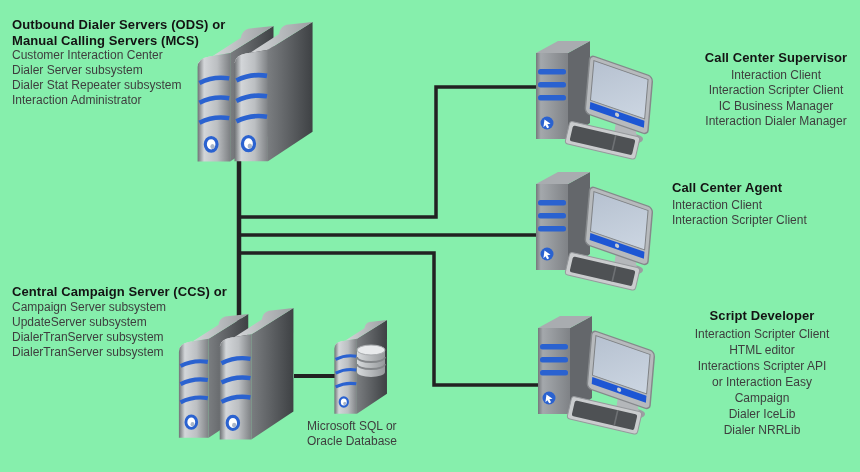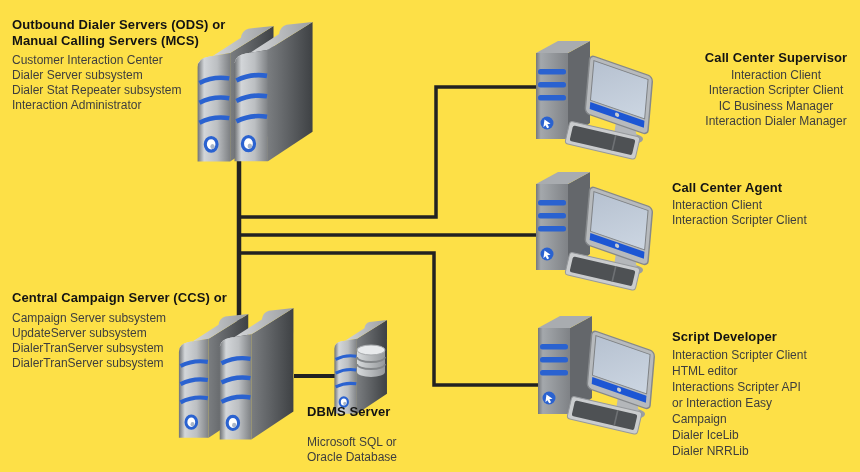--- a/index.html
+++ b/index.html
@@ -1,31 +1,31 @@
 <!DOCTYPE html>
 <html><head>
 <meta charset="utf-8">
 <style>
   html,body { margin:0; padding:0; background:#ffffff; }
   .canvas {
-    position:relative; width:860px; height:472px; background:#fde047;
+    position:relative; width:860px; height:472px; background:#86efac;
     font-family:"Liberation Sans", sans-serif; overflow:hidden;
   }
   .art { position:absolute; left:0; top:0; }
   .label { position:absolute; color:#3e3e3e; font-size:12px; line-height:15px; }
   .label .title { font-weight:bold; color:#131313; font-size:13px; line-height:15.5px; letter-spacing:0.1px; }
-  .label .items { margin-top:5px; }
+  .label .items { }
   .label .item { white-space:nowrap; }
 
   .ods-label        { left:12px;  top:17px;  width:220px; }
-  .ccs-label        { left:12px;  top:290px; width:230px; }
+  .ccs-label        { left:12px;  top:284px; width:230px; }
   .supervisor-label { left:686px; top:50px;  width:180px;text-align:center; }
   .supervisor-label .items, .agent-label .items, .developer-label .items { margin-top:2px; line-height:15.6px; }
   .agent-label      { left:672px; top:180px; width:180px; }
-  .developer-label  { left:672px; top:329px; width:180px; }
+  .developer-label  { left:672px; top:308px; width:180px;text-align:center; }
   .developer-label .items { line-height:16px; }
   .dbms-label       { left:307px; top:404px; width:130px; }
   .dbms-label .items { margin-top:15px; }
 </style>
 </head>
 <body>
 
 <div class="canvas">
 
   <svg class="art" width="860" height="472" viewBox="0 0 860 472">
@@ -179,20 +179,19 @@
       <div class="item">HTML editor</div>
       <div class="item">Interactions Scripter API</div>
       <div class="item">or Interaction Easy</div>
       <div class="item">Campaign</div>
       <div class="item">Dialer IceLib</div>
       <div class="item">Dialer NRRLib</div>
     </div>
   </div>
 
   <div class="label dbms-label">
-    <div class="title">DBMS Server</div>
     <div class="items">
       <div class="item">Microsoft SQL or</div>
       <div class="item">Oracle Database</div>
     </div>
   </div>
 
 </div>
 
 </body></html>

